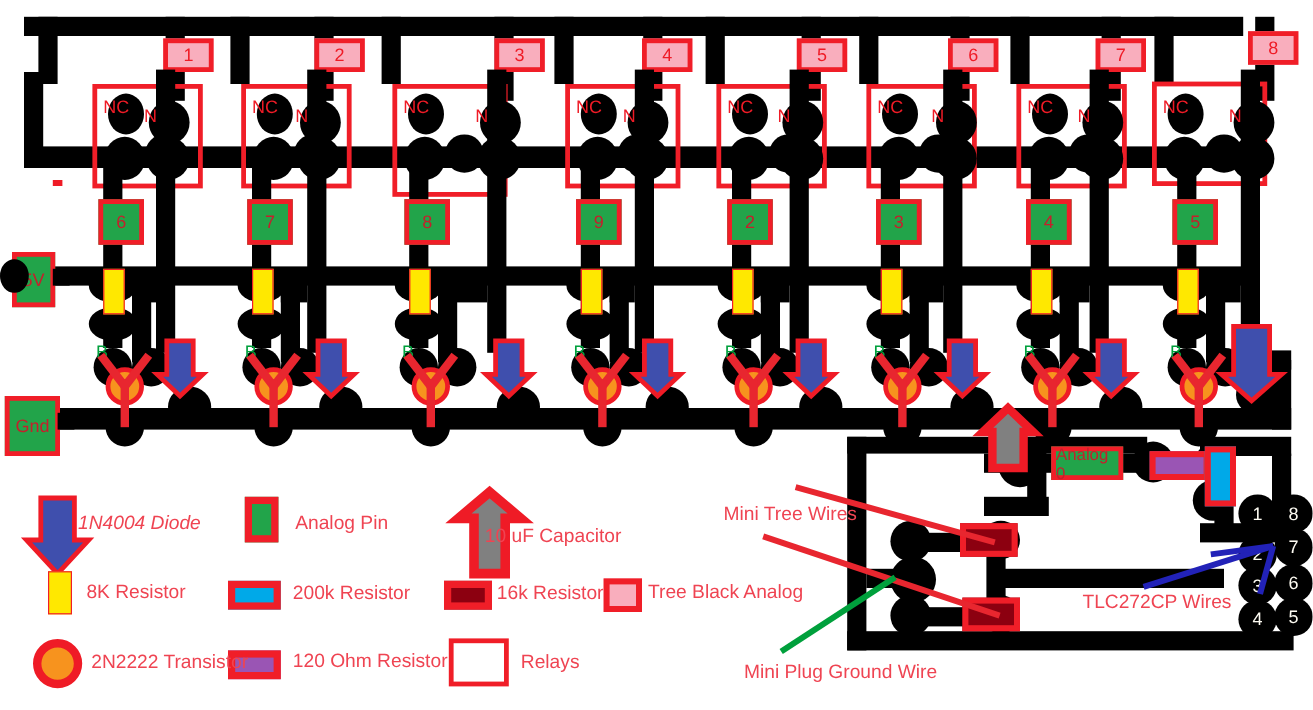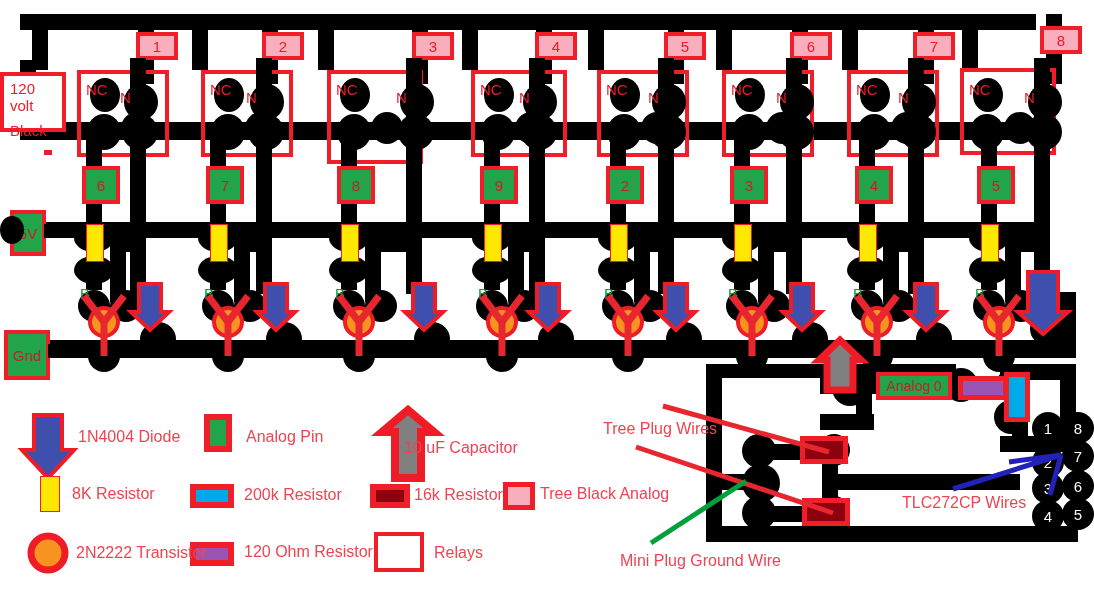--- a/index.html
+++ b/index.html
@@ -313,41 +313,37 @@
   <div class="node" style="left:944px;top:368px;width:34px;height:34px;"></div>
   <div class="node" style="left:996px;top:368px;width:34px;height:34px;"></div>
   <div class="node" style="left:994px;top:400px;width:34px;height:34px;"></div>
 
   <div class="res10k" style="left:800px;top:436px;width:48px;height:28px;"></div>
   <div class="res10k" style="left:802px;top:498px;width:48px;height:28px;"></div>
 
   <div class="res120" style="left:958px;top:376px;width:50px;height:24px;"></div>
   <div class="res100k" style="left:1004px;top:372px;width:26px;height:50px;"></div>
 
-  <div class="greentag" style="left:876px;top:372px;width:76px;height:28px;font-size:14px;">Analog 0</div>
+  <div class="greentag" style="left:876px;top:372px;width:60px;height:28px;font-size:14px;">Analog 0</div>
 
   <div class="chip-pin" style="left:1032px;top:412px;width:32px;height:32px;">1</div>
   <div class="chip-pin" style="left:1032px;top:446px;width:32px;height:32px;">2</div>
   <div class="chip-pin" style="left:1032px;top:472px;width:32px;height:32px;">3</div>
   <div class="chip-pin" style="left:1032px;top:500px;width:32px;height:32px;">4</div>
   <div class="chip-pin" style="left:1062px;top:412px;width:32px;height:32px;">8</div>
   <div class="chip-pin" style="left:1062px;top:440px;width:32px;height:32px;">7</div>
   <div class="chip-pin" style="left:1062px;top:470px;width:32px;height:32px;">6</div>
   <div class="chip-pin" style="left:1062px;top:498px;width:32px;height:32px;">5</div>
 
   <svg class="over">
     <g>
       <path d="M827,390 L827,360 L819,360 L840,340 L861,360 L853,360 L853,390 Z" fill="#808080" stroke="#ef1b26" stroke-width="7" stroke-linejoin="miter"></path>
     </g>
   </svg>
 
-  <div class="notebox" style="left:0px;top:72px;width:66px;height:60px;">
-    <div style="margin-bottom:8px;">120 volt</div>
-    <div>Black</div>
-  </div>
   <div class="greentag" style="left:10px;top:210px;width:36px;height:46px;">5V</div>
   <div class="greentag" style="left:4px;top:330px;width:46px;height:50px;">Gnd</div>
   <div class="wire" style="left:48px;top:344px;width:14px;height:14px;"></div>
   <div class="wire" style="left:44px;top:224px;width:14px;height:14px;"></div>
   <div class="node" style="left:0px;top:216px;width:24px;height:28px;"></div>
   <div style="position:absolute;left:44px;top:150px;width:8px;height:5px;background:#ef1b26;"></div>
 
   <svg class="over">
     <g>
       <path d="M34,415 L62,415 L62,450 L74,450 L48,478 L22,450 L34,450 Z" fill="#3f4fad" stroke="#ef1b26" stroke-width="4" stroke-linejoin="miter"></path>
@@ -361,21 +357,21 @@
   </svg>
 
   <div class="legyel" style="left:40px;top:476px;width:20px;height:36px;"></div>
   <div class="leggrn" style="left:204px;top:414px;width:28px;height:38px;"></div>
   <div class="legblue" style="left:190px;top:484px;width:44px;height:24px;"></div>
   <div class="legdark" style="left:370px;top:484px;width:40px;height:24px;"></div>
   <div class="legpurp" style="left:190px;top:542px;width:44px;height:24px;"></div>
   <div class="legpink" style="left:503px;top:482px;width:32px;height:28px;"></div>
   <div class="legwhite" style="left:374px;top:532px;width:50px;height:40px;"></div>
 
-  <div class="legtext" style="left:78px;top:429px;">1N4004 Diode</div>
+  <div class="legtext" style="left:65px;top:429px;font-style:italic;">1N4004 Diode</div>
   <div class="legtext" style="left:246px;top:429px;">Analog Pin</div>
   <div class="legtext" style="left:72px;top:486px;">8K Resistor</div>
   <div class="legtext" style="left:244px;top:487px;">200k Resistor</div>
   <div class="legtext" style="left:404px;top:440px;">10 uF Capacitor</div>
   <div class="legtext" style="left:414px;top:487px;">16k Resistor</div>
   <div class="legtext" style="left:540px;top:486px;">Tree Black Analog</div>
   <div class="legtext" style="left:76px;top:545px;">2N2222 Transistor</div>
   <div class="legtext" style="left:244px;top:544px;">120 Ohm Resistor</div>
   <div class="legtext" style="left:434px;top:545px;">Relays</div>
 
@@ -383,21 +379,21 @@
     <line x1="663" y1="406" x2="829" y2="452" stroke="#e8262f" stroke-width="5"></line>
     <line x1="636" y1="447" x2="833" y2="513" stroke="#e8262f" stroke-width="5"></line>
     <line x1="651" y1="543" x2="746" y2="481" stroke="#00a03c" stroke-width="5"></line>
     <g stroke="#2222b8" stroke-width="5" fill="none">
       <path d="M953,489 L1061,455"></path>
       <path d="M1061,455 L1009,462"></path>
       <path d="M1061,455 L1050,495"></path>
     </g>
   </svg>
 
-  <div class="legtext" style="left:603px;top:421px;">Tree Plug Wires</div>
+  <div class="legtext" style="left:603px;top:421px;">Mini Tree Wires</div>
   <div class="legtext" style="left:620px;top:553px;">Mini Plug Ground Wire</div>
   <div class="legtext" style="left:902px;top:495px;">TLC272CP Wires</div>
 
 <svg class="over">
       <g stroke="#e8262f" stroke-width="7" stroke-linecap="butt">
             <line x1="84" y1="296" x2="104" y2="322"></line>
             <line x1="124" y1="296" x2="104" y2="322"></line>
             <line x1="104" y1="316" x2="104" y2="356"></line>
           </g>
       <g stroke="#e8262f" stroke-width="7" stroke-linecap="butt">

